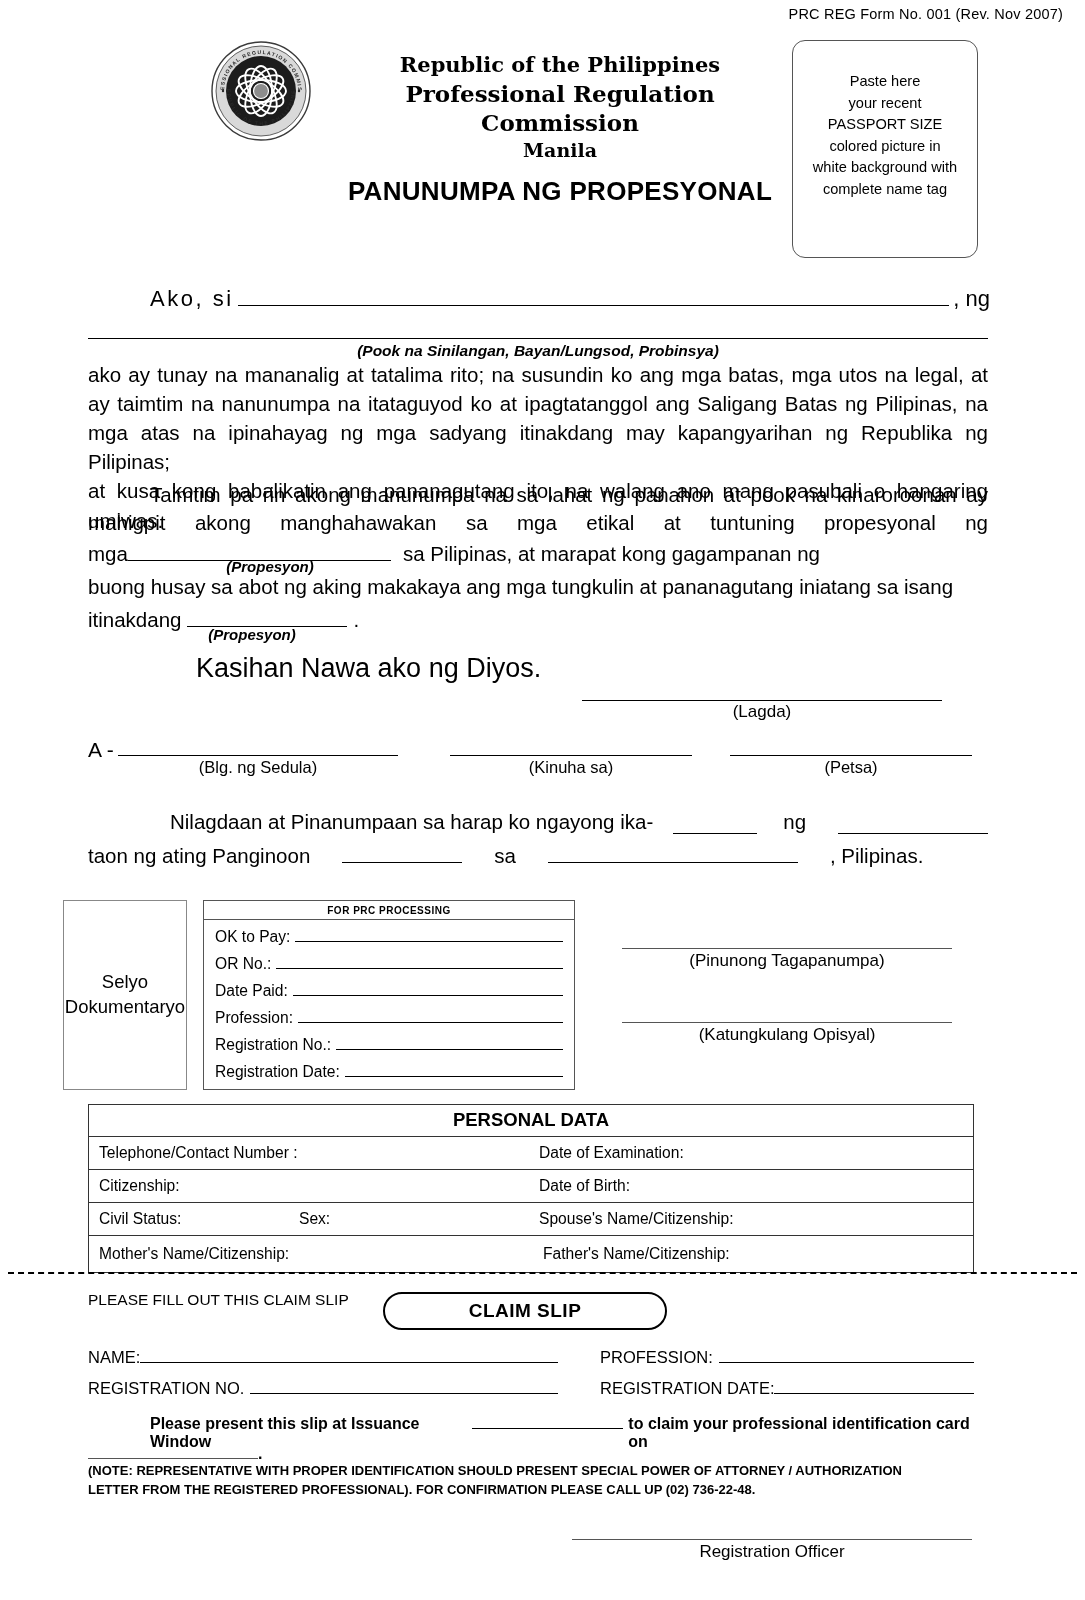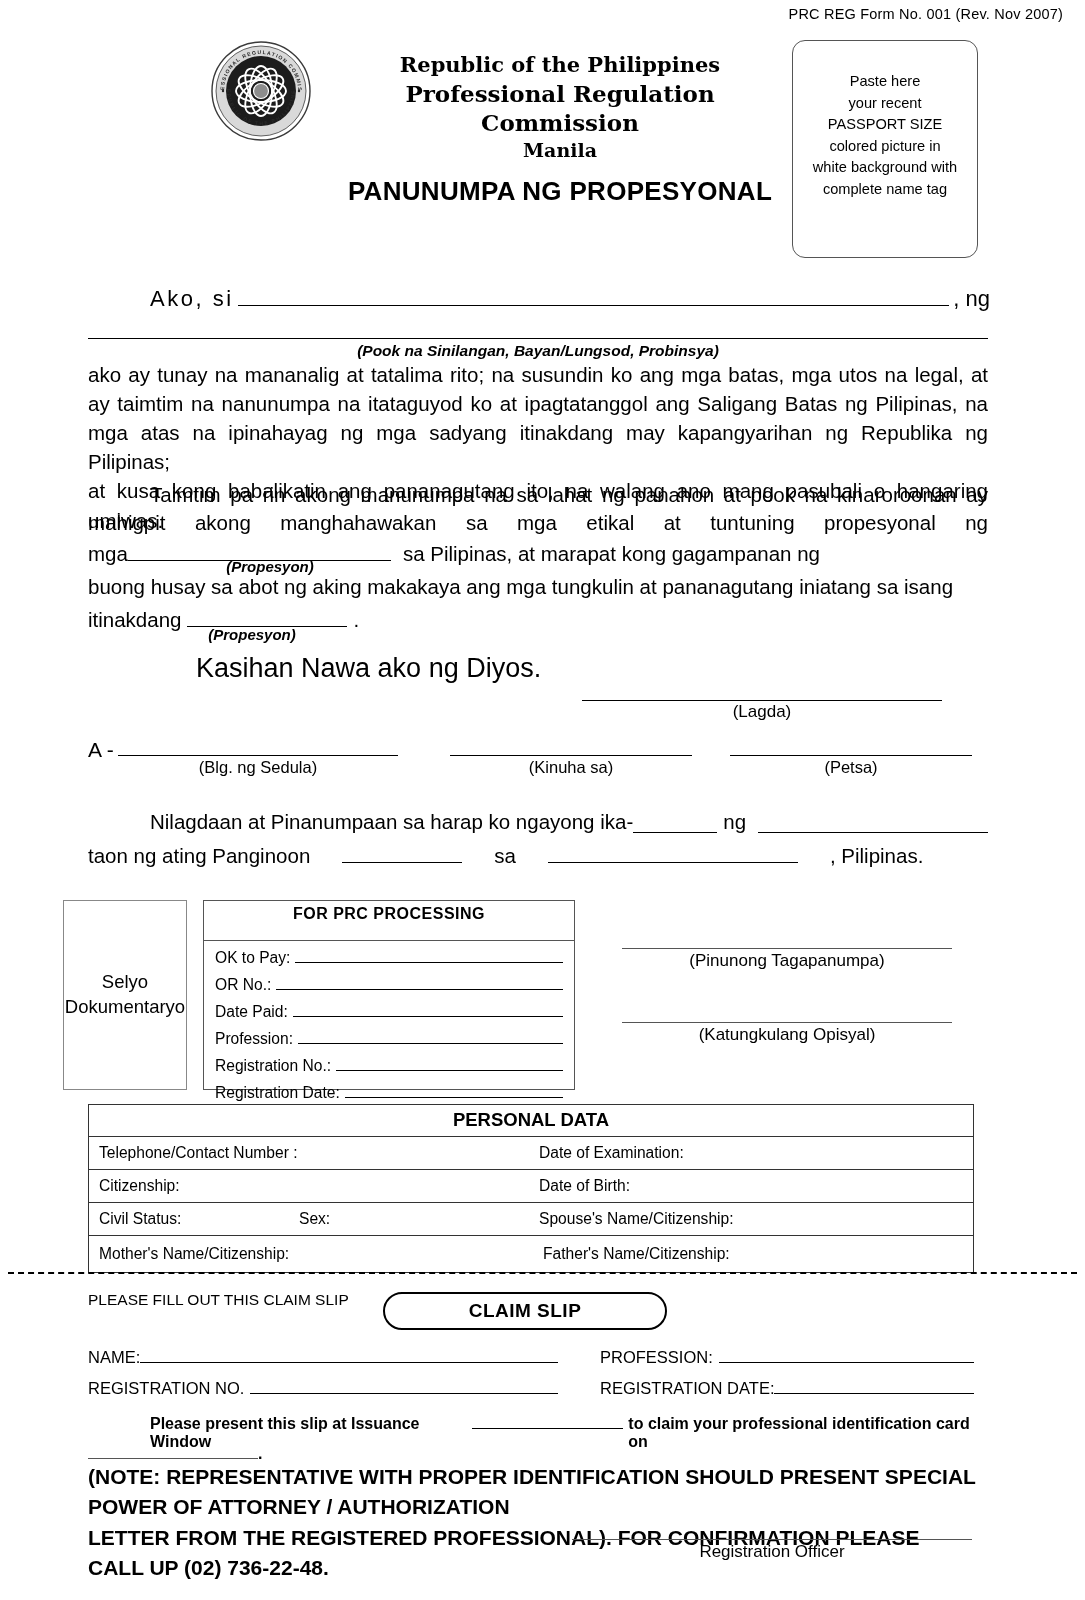--- a/index.html
+++ b/index.html
@@ -89,39 +89,39 @@
   .lagda-line { position:absolute; left:582px; top:700px; width:360px;
                 border-bottom:1.4px solid #000; height:0; }
   .lagda-cap { position:absolute; left:582px; top:702px; width:360px;
                text-align:center; font-size:17px; }
 
   .a-dash { position:absolute; left:88px; top:738px; font-size:21px; }
   .sig-line { position:absolute; border-bottom:1.4px solid #000; height:0; }
   .sig-cap { position:absolute; font-size:16.5px; text-align:center; }
 
   .nilag1 { position:absolute; left:88px; top:810px; width:900px; font-size:20.5px;
-            display:flex; align-items:center; }
+            display:flex; align-items:flex-end;gap:20px; }
   .nilag1 .ind { width:62px; flex:0 0 auto; }
   .nilag1 .b1 { width:84px; border-bottom:1.4px solid #000; height:1.05em; }
   .nilag1 .b2 { flex:1 1 auto; border-bottom:1.4px solid #000; height:1.05em; margin-left:6px; }
   .nilag2 { position:absolute; left:88px; top:841px; width:900px; font-size:20.5px;
             display:flex; align-items:baseline;gap:28px; }
   .nilag2 .b1 { width:120px; border-bottom:1.4px solid #000; height:1.05em; margin:0 4px; }
   .nilag2 .b2 { width:250px; border-bottom:1.4px solid #000; height:1.05em; margin:0 4px; }
 
   
   .selyo-box { position:absolute; left:63px; top:900px; width:124px; height:190px;
                border:1.2px solid #888; display:flex; align-items:center;
                justify-content:center; }
   .selyo-box .t { text-align:center; font-size:18.5px; line-height:1.35; }
 
   .prc-box { position:absolute; left:203px; top:900px; width:372px; height:190px;
              border:1.2px solid #555; }
-  .prc-head { text-align:center; font-size:16px; font-weight:bold;
-              letter-spacing:.5px; padding:4px 0 17px; border-bottom:1.2px solid #555; }
+  .prc-head { text-align:center; font-size:10px; font-weight:bold;
+              letter-spacing:.5px; padding:4px 0 3px; border-bottom:1.2px solid #555; }
   .prc-rows { padding:6px 11px 0 11px; }
   .prc-row { display:flex; align-items:baseline; font-size:15.6px; margin-bottom:7.4px; }
   .prc-row .k { white-space:nowrap; }
   .prc-row .v { flex:1 1 auto; border-bottom:1.1px solid #000; height:1em; margin-left:5px; }
 
   .off-line1 { position:absolute; left:622px; top:948px; width:330px;
                border-bottom:1.2px solid #555; height:0; }
   .off-cap1 { position:absolute; left:602px; top:951px; width:370px;
               text-align:center; font-size:17px; }
   .off-line2 { position:absolute; left:622px; top:1022px; width:330px;
@@ -164,21 +164,21 @@
   .cs-col .u.g { margin-left:6px; }
 
   .cs-present { position:absolute; left:150px; top:1413px; width:824px;
                 font-size:16px; font-weight:bold; display:flex; align-items:baseline; }
   .cs-present .u { width:160px; border-bottom:1.3px solid #000; height:1em; margin:0 5px; }
   .cs-present2 { position:absolute; left:88px; top:1443px; font-size:16px;
                  font-weight:bold; display:flex; align-items:baseline; }
   .cs-present2 .u { width:170px; border-bottom:1.3px solid #555; height:1em; }
 
   .cs-note2 { position:absolute; left:88px; top:1462px; width:890px;
-              font-size:21px; font-weight:bold; line-height:1.45; }
+              font-size:13px; font-weight:bold; line-height:1.45; }
 
   .ro-line { position:absolute; left:572px; top:1539px; width:400px;
              border-bottom:1.3px solid #555; height:0; }
   .ro-cap { position:absolute; left:572px; top:1542px; width:400px;
             text-align:center; font-size:17px; }
 </style>
 </head>
 <body>
 
 <div class="page">

